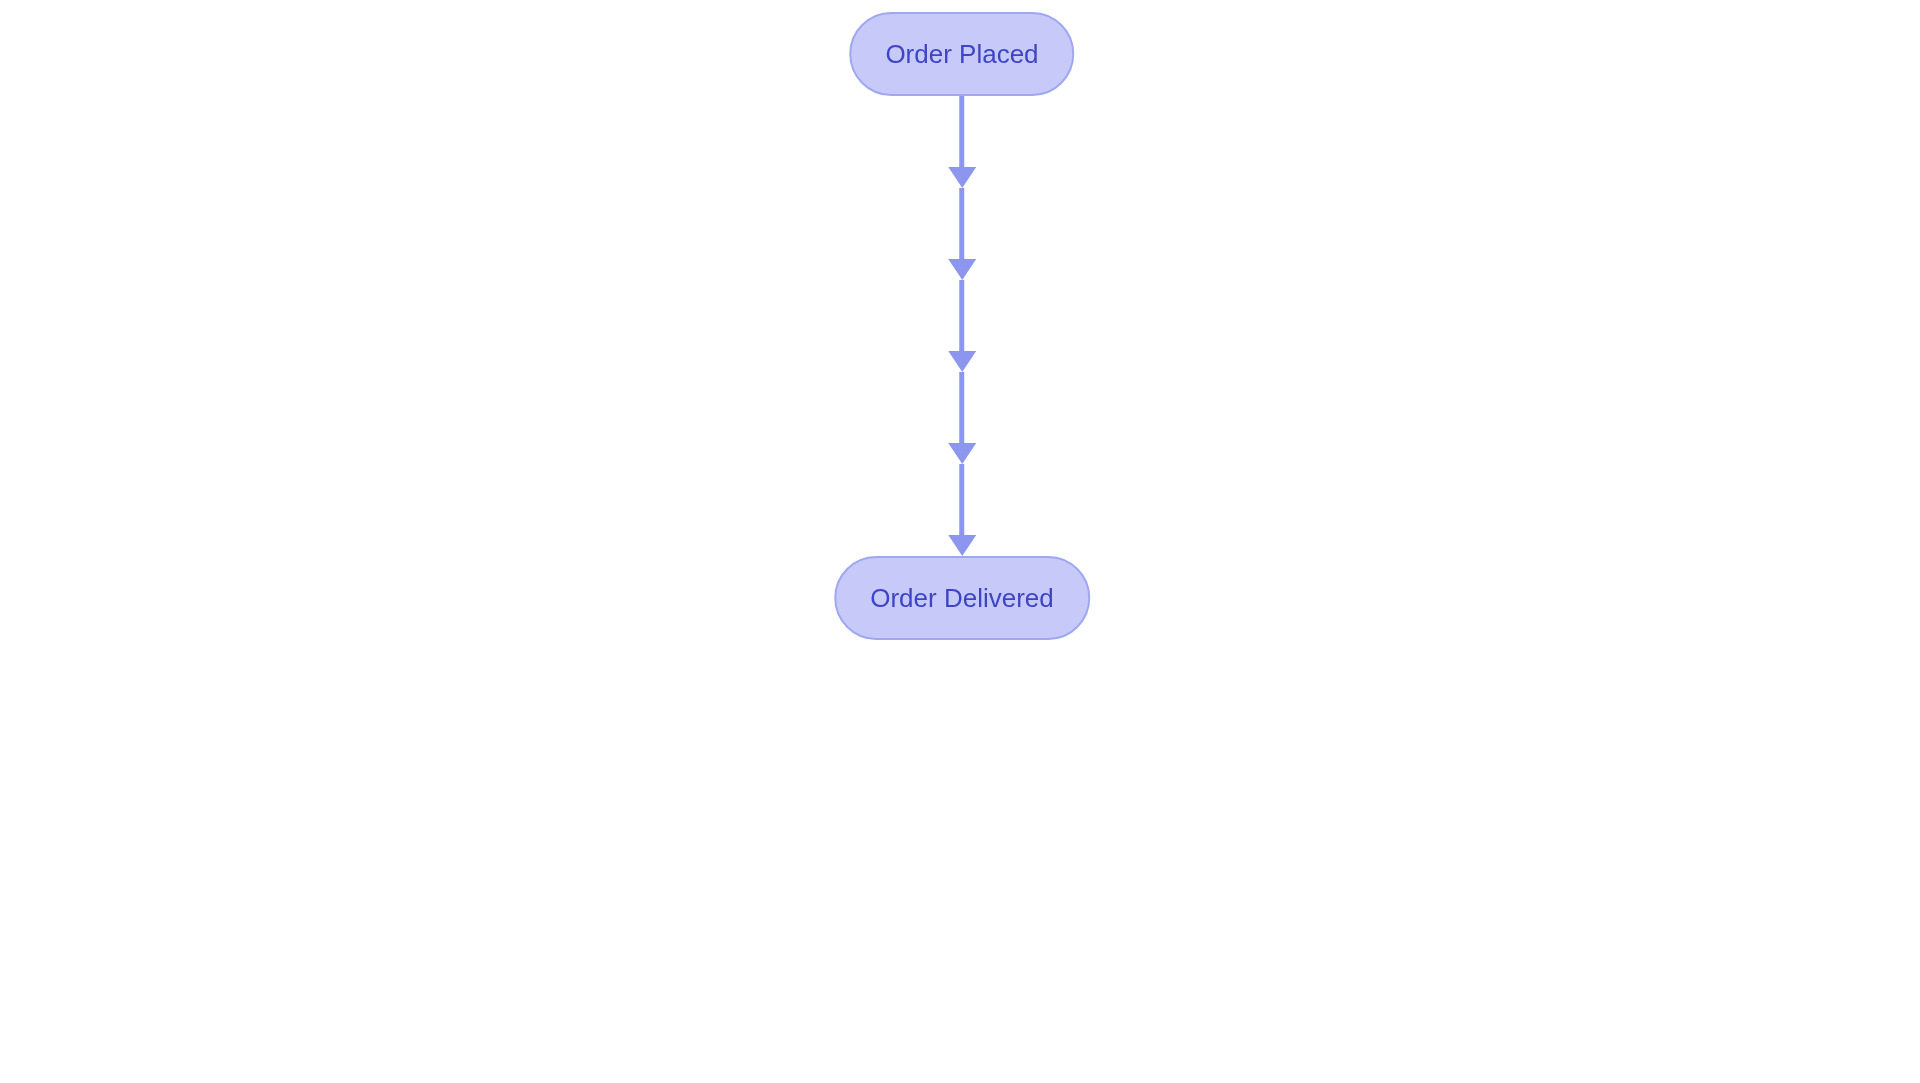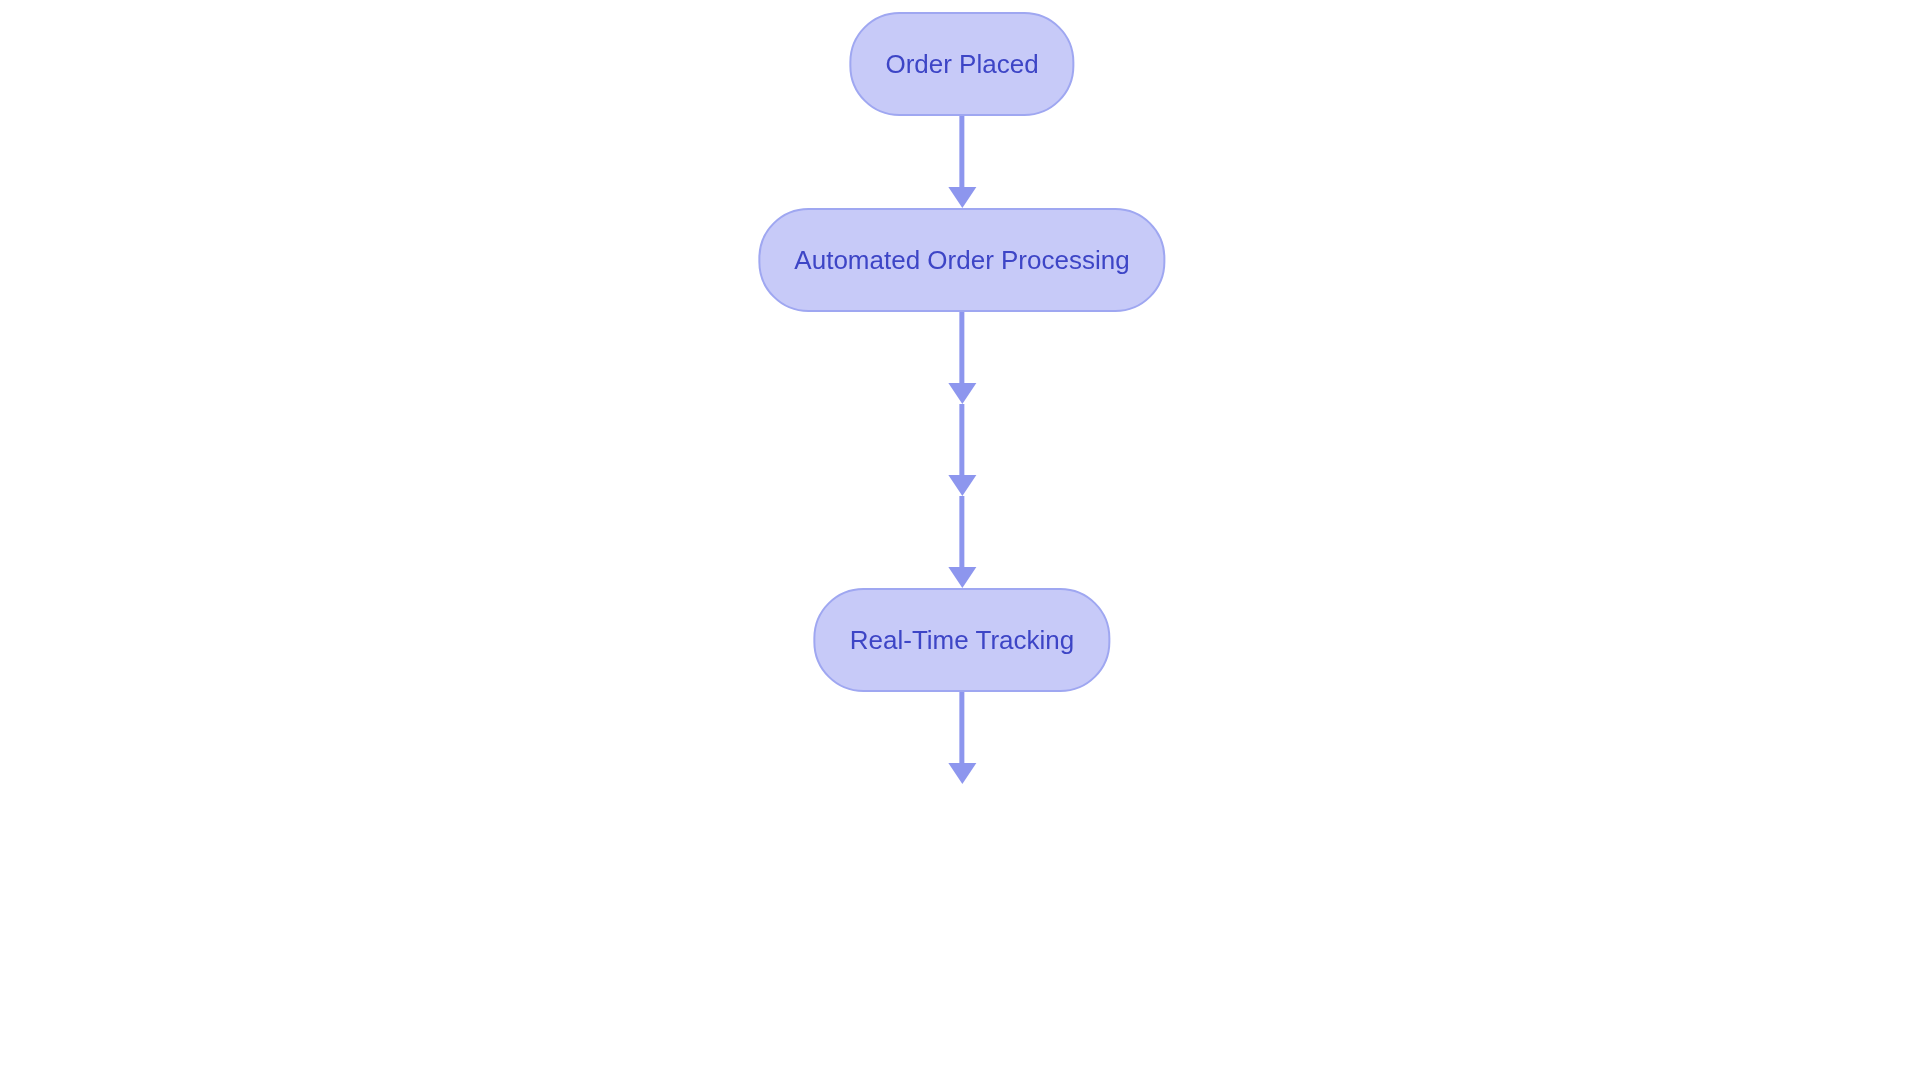--- a/index.html
+++ b/index.html
@@ -20,21 +20,21 @@
   .flowchart {
     position: absolute;
     left: 962px;
     top: 12px;
     transform: translateX(-50%);
     display: flex;
     flex-direction: column;
     align-items: center;
   }
   .flow-node {
-    height: 104px;
+    height: 84px;
     min-width: 218px;
     padding: 0 34px;
     border-radius: 50px;
     background: var(--node-fill);
     border: 2px solid var(--node-border);
     color: var(--node-text);
     font-size: 26px;
     line-height: 100px;
     display: flex;
     align-items: center;
@@ -63,31 +63,30 @@
 </style>
 </head>
 <body>
 
 <div class="flowchart" id="flowchart">
     <div class="flow-node">Order Placed</div>
     <div class="flow-edge">
       <div class="arrow-line"></div>
       <div class="arrow-head"></div>
     </div>
-    <div class="flow-node">Automated Order Processing</div>
     <div class="flow-edge">
       <div class="arrow-line"></div>
       <div class="arrow-head"></div>
     </div>
     <div class="flow-edge">
       <div class="arrow-line"></div>
       <div class="arrow-head"></div>
     </div>
     <div class="flow-edge">
       <div class="arrow-line"></div>
       <div class="arrow-head"></div>
     </div>
-    <div class="flow-node">Real-Time Tracking</div>
     <div class="flow-edge">
       <div class="arrow-line"></div>
       <div class="arrow-head"></div>
     </div>
+    <div class="flow-node">Order Delivered</div>
   </div>
 
 </body></html>

